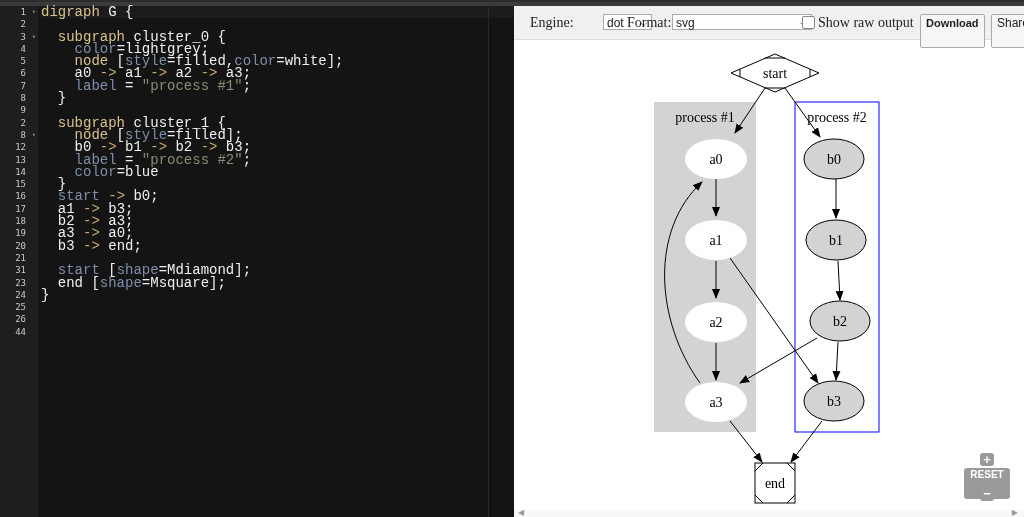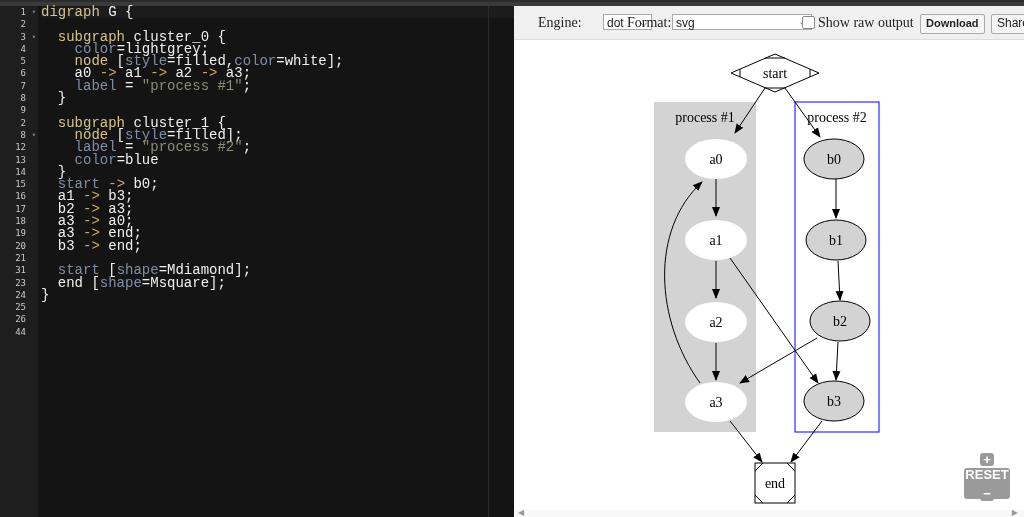--- a/index.html
+++ b/index.html
@@ -19,21 +19,21 @@
   .op { color:#c8a96a; }
   .str { color:#8b8b73; }
   .vline { position:absolute; left:488px; top:0; width:1px; height:100%; background:#2a2a2a; }
   
   .right { position:absolute; left:514px; top:6px; width:510px; height:511px; background:#ffffff; }
   .toolbar { position:absolute; left:0; top:0; width:510px; height:33px; background:#f0f0f0; border-bottom:1px solid #ddd; font-family:"Liberation Serif", serif; font-size:14px; color:#222; }
   .toolbar .lbl { position:absolute; top:9px; }
   .sel { position:absolute; top:8px; height:16px; border:1px solid #aaa; background:#fff; font-family:"Liberation Sans", sans-serif; font-size:12px; line-height:16px; padding-left:3px; box-sizing:border-box; }
   .sel .chev { position:absolute; right:4px; top:0; font-size:9px; color:#333; }
   .chk { position:absolute; top:10px; width:11px; height:11px; border:1px solid #888; background:#fff; border-radius:2px; }
-  .btn { position:absolute; top:8px; height:20px; border:1px solid #aaa; background:#f6f6f6; font-family:"Liberation Sans", sans-serif; font-size:11px; font-weight:bold; color:#222; line-height:17px; padding:0 5px; box-sizing:border-box; border-radius:2px; }
+  .btn { position:absolute; top:8px; height:34px; border:1px solid #aaa; background:#f6f6f6; font-family:"Liberation Sans", sans-serif; font-size:11px; font-weight:bold; color:#222; line-height:17px; padding:0 5px; box-sizing:border-box; border-radius:2px; }
   .graph { position:absolute; left:0; top:34px; width:510px; height:477px; }
   .zbtn { position:absolute; background:#9a9a9a; color:#fff; font-weight:bold; border-radius:3px; text-align:center; font-family:"Liberation Sans", sans-serif; }
 </style>
 </head>
 <body>
 
 <div class="topbar">
     <div class="hl"></div>
   </div>
 
@@ -72,40 +72,40 @@
       <div class="line"></div>
       <div class="line">  <span class="kw">subgraph</span> cluster_0 {</div>
       <div class="line">    <span class="prop">color</span>=lightgrey;</div>
       <div class="line">    <span class="kw">node</span> [<span class="prop">style</span>=filled,<span class="prop">color</span>=white];</div>
       <div class="line">    a0 <span class="op">-&gt;</span> a1 <span class="op">-&gt;</span> a2 <span class="op">-&gt;</span> a3;</div>
       <div class="line">    <span class="prop">label</span> = <span class="str">"process #1"</span>;</div>
       <div class="line">  }</div>
       <div class="line"></div>
       <div class="line">  <span class="kw">subgraph</span> cluster_1 {</div>
       <div class="line">    <span class="kw">node</span> [<span class="prop">style</span>=filled];</div>
+      <div class="line">    b0 <span class="op">-&gt;</span> b1 <span class="op">-&gt;</span> b2 <span class="op">-&gt;</span> b3;</div>
       <div class="line">    <span class="prop">label</span> = <span class="str">"process #2"</span>;</div>
       <div class="line">    <span class="prop">color</span>=blue</div>
       <div class="line">  }</div>
       <div class="line">  <span class="prop">start</span> <span class="op">-&gt;</span> b0;</div>
       <div class="line">  a1 <span class="op">-&gt;</span> b3;</div>
       <div class="line">  b2 <span class="op">-&gt;</span> a3;</div>
       <div class="line">  a3 <span class="op">-&gt;</span> a0;</div>
-      <div class="line">  a3 <span class="op">-&gt;</span> end;</div>
       <div class="line">  b3 <span class="op">-&gt;</span> end;</div>
       <div class="line"></div>
       <div class="line">  <span class="prop">start</span> [<span class="prop">shape</span>=Mdiamond];</div>
       <div class="line">  end [<span class="prop">shape</span>=Msquare];</div>
       <div class="line">}</div>
     </div>
   <div class="vline"></div>
 </div>
 
 <div class="right">
   <div class="toolbar">
-    <span class="lbl" style="left:24px;">Engine:</span>
+    <span class="lbl" style="left:16px;">Engine:</span>
     <div class="sel" style="left:53px; width:49px;margin-left:36px;">
       <span>dot</span>
       <span class="chev">⌵</span>
     </div>
     <span class="lbl" style="left:113px;">Format:</span>
     <div class="sel" style="left:158px; width:140px;">
       <span>svg</span>
       <span class="chev">⌵</span>
     </div>
     <div class="chk" style="left:288px;"></div>
@@ -188,21 +188,21 @@
       </g>
 
       <g>
         <rect x="755" y="463" width="40" height="40" fill="#fff" stroke="#000"></rect>
         <path d="M755,471 L763,463 M787,463 L795,471 M755,495 L763,503 M787,503 L795,495" stroke="#000" stroke-width="1" fill="none"></path>
         <text x="775" y="488" text-anchor="middle" font-family="Liberation Serif, serif" font-size="14">end</text>
       </g>
     </svg>
 
     <div class="zbtn" style="left:466px; top:413px; width:14px; height:13px; font-size:13px; line-height:13px;">+</div>
-    <div class="zbtn" style="left:450px; top:428px; width:46px; height:31px; font-size:13px; line-height:14px;">RESET</div>
+    <div class="zbtn" style="left:450px; top:428px; width:46px; height:31px; font-size:10px; line-height:14px;">RESET</div>
     <div class="zbtn" style="left:466px; top:448px; width:14px; height:13px; font-size:13px; line-height:12px;">−</div>
 
     <div style="position:absolute; left:0; top:470px; width:510px; height:7px; background:#f8f8f8;">
       <span style="position:absolute; left:4px; top:-2px; font-size:8px; color:#999;">◀</span>
       <span style="position:absolute; right:6px; top:-2px; font-size:8px; color:#999;">▶</span>
     </div>
   </div>
 </div>
 
 </body></html>

